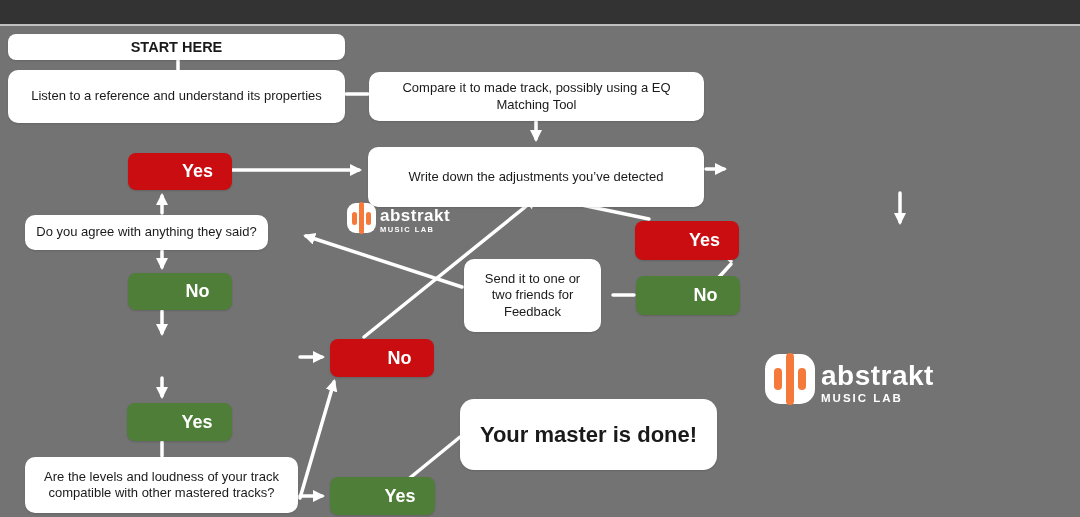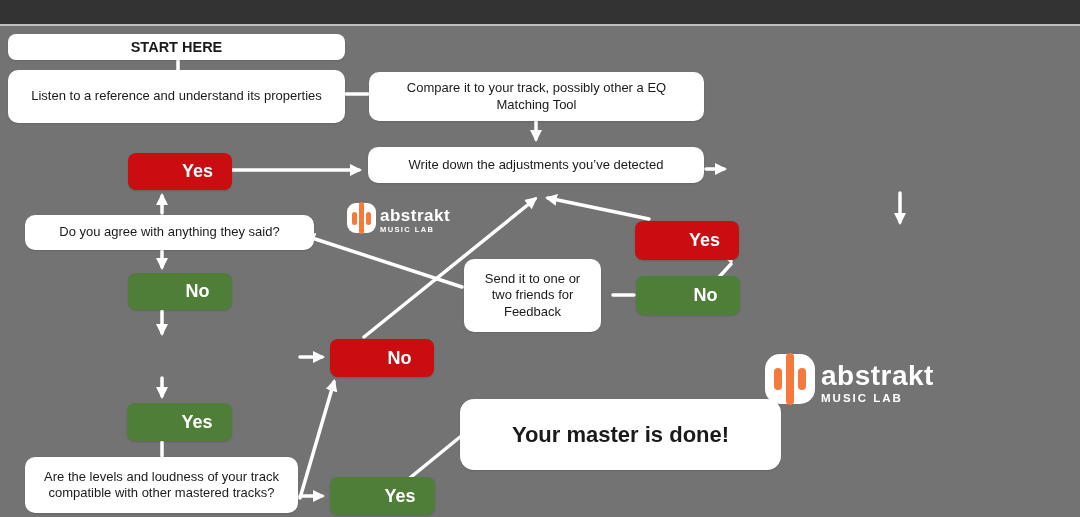--- a/index.html
+++ b/index.html
@@ -94,43 +94,43 @@
 
   <div class="box start-box" style="left:8px;top:8px;width:337px;height:26px;">
     <span class="inner">START HERE</span>
   </div>
 
   <div class="box" style="left:8px;top:44px;width:337px;height:53px;">
     <span class="inner" style="max-width:300px;">Listen to a reference and understand its properties</span>
   </div>
 
   <div class="box" style="left:369px;top:46px;width:335px;height:49px;">
-    <span class="inner" style="max-width:305px;">Compare it to your track, possibly other a EQ Matching Tool</span>
+    <span class="inner" style="max-width:305px;">Compare it to made track, possibly using a EQ Matching Tool</span>
   </div>
 
-  <div class="box" style="left:368px;top:121px;width:336px;height:36px;">
+  <div class="box" style="left:368px;top:121px;width:336px;height:60px;">
     <span class="inner">Write down the adjustments you’ve detected</span>
   </div>
 
 
 
   <div class="box" style="left:464px;top:233px;width:137px;height:73px;">
     <span class="inner" style="max-width:120px;">Send it to one or two friends for Feedback</span>
   </div>
 
-  <div class="box" style="left:25px;top:189px;width:289px;height:35px;">
+  <div class="box" style="left:25px;top:189px;width:243px;height:35px;">
     <span class="inner">Do you agree with anything they said?</span>
   </div>
 
 
   <div class="box" style="left:25px;top:431px;width:273px;height:56px;">
     <span class="inner" style="max-width:240px;">Are the levels and loudness of your track compatible with other mastered tracks?</span>
   </div>
 
-  <div class="box done-box" style="left:460px;top:373px;width:321px;height:71px;">
+  <div class="box done-box" style="left:460px;top:373px;width:257px;height:71px;">
     <span class="inner">Your master is done!</span>
   </div>
 
   <div class="chip chip-red" style="left:128px;top:127px;width:69px;height:37px;">
     <span>Yes</span>
   </div>
   <div class="chip chip-green" style="left:128px;top:247px;width:69px;height:37px;">
     <span>No</span>
   </div>
   <div class="chip chip-red" style="left:635px;top:195px;width:69px;height:39px;">

